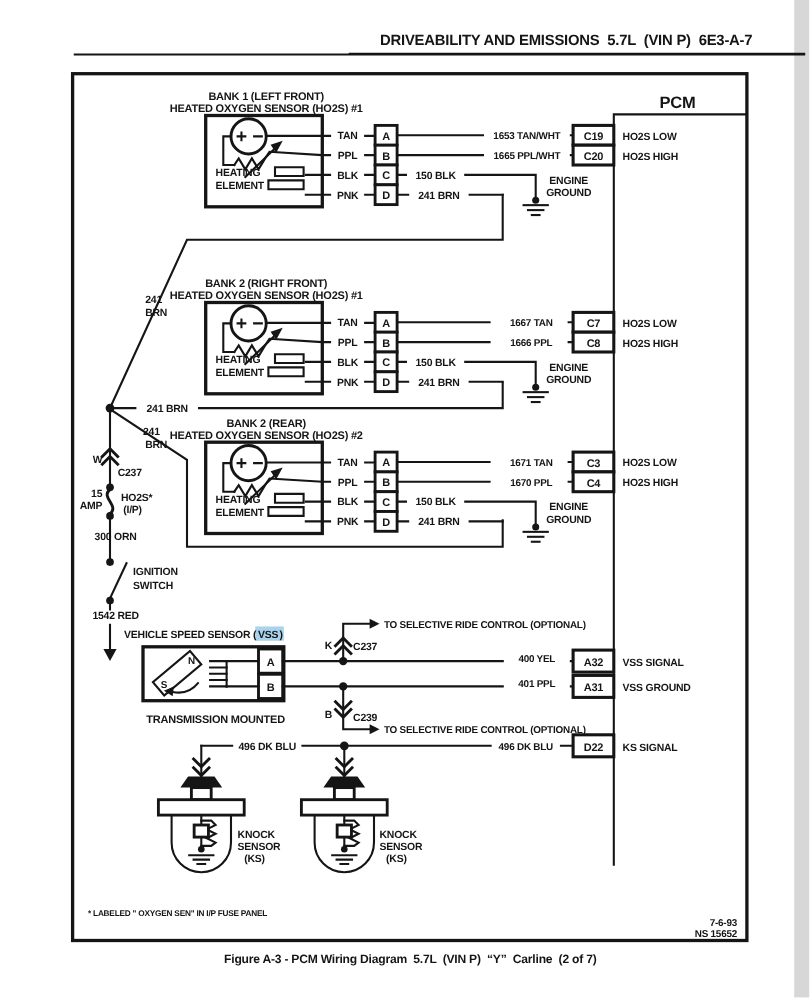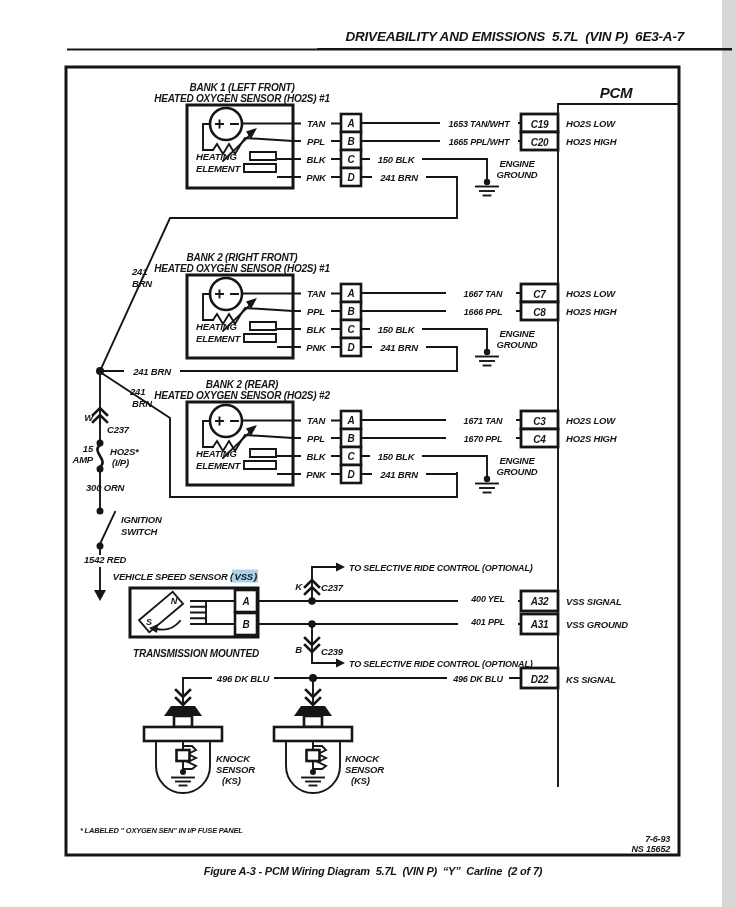--- a/index.html
+++ b/index.html
@@ -1,17 +1,17 @@
 <!DOCTYPE html>
 <html style="--ink: #151515; --paper: #ffffff; --hl: #a9d2ec; --edge: #d7d7d7;"><head>
 <meta charset="utf-8">
 <style>
   :root { --ink:#151515; --paper:#ffffff; --hl:#a9d2ec; --edge:#d7d7d7; }
   html,body{margin:0;padding:0;background:var(--paper);}
-  .page{position:relative;width:736px;height:907px;background:var(--paper);overflow:hidden;font-style:italic;}
+  .page{position:relative;width:736px;height:907px;background:var(--paper);overflow:hidden;}
   svg text{font-family:"Liberation Sans",sans-serif;font-weight:bold;fill:var(--ink);letter-spacing:-0.2px;}
   .w{stroke:var(--ink);stroke-width:1.9;fill:none;stroke-linecap:square;}
   .w26{stroke-width:2.6;}
   .bx{fill:var(--paper);stroke:var(--ink);stroke-width:2.8;}
   .bx3{fill:none;stroke:var(--ink);stroke-width:3;}
   .pin{fill:var(--paper);stroke:var(--ink);stroke-width:2.6;}
   .dot{fill:var(--ink);stroke:none;}
   .bg{fill:var(--paper);stroke:none;}
   .t75{font-size:7.5px}.t9{font-size:9px}.t95{font-size:9.5px}
   .t10{font-size:10px}.t11{font-size:11px}

